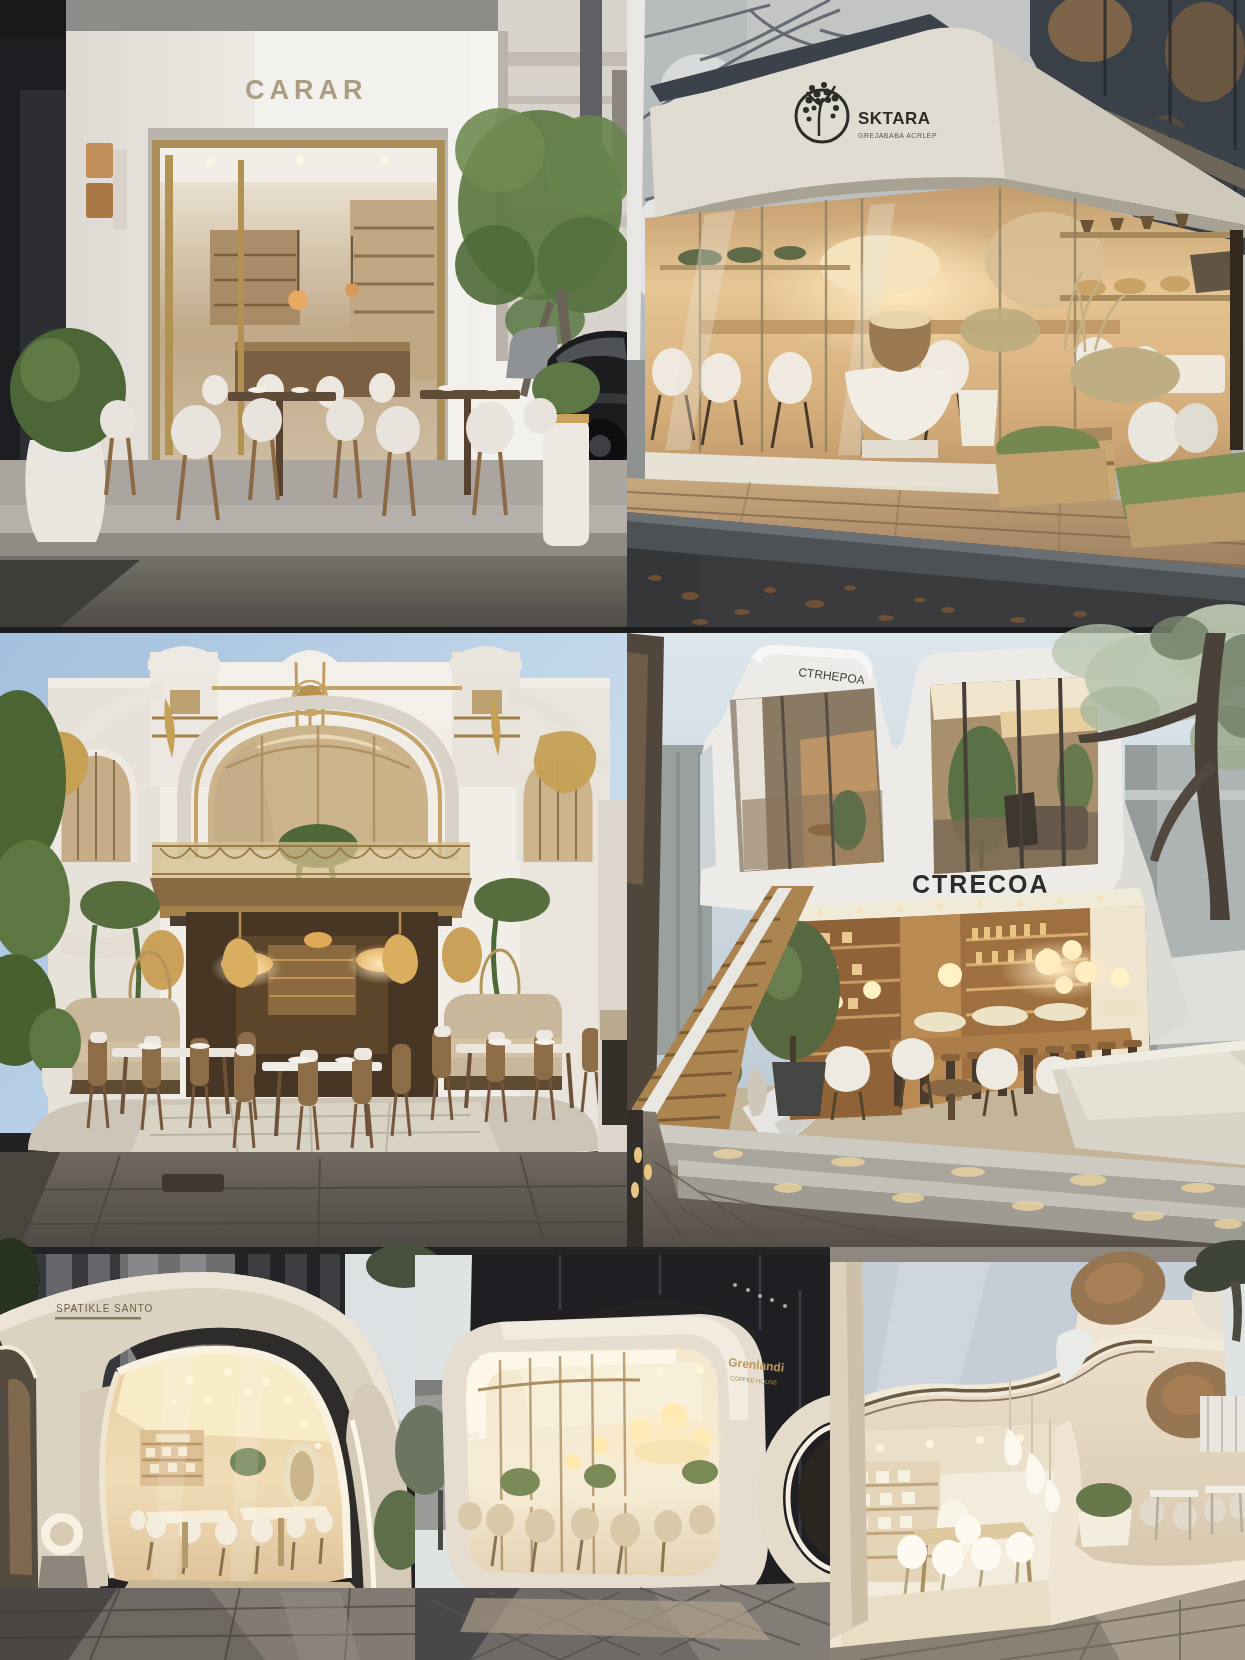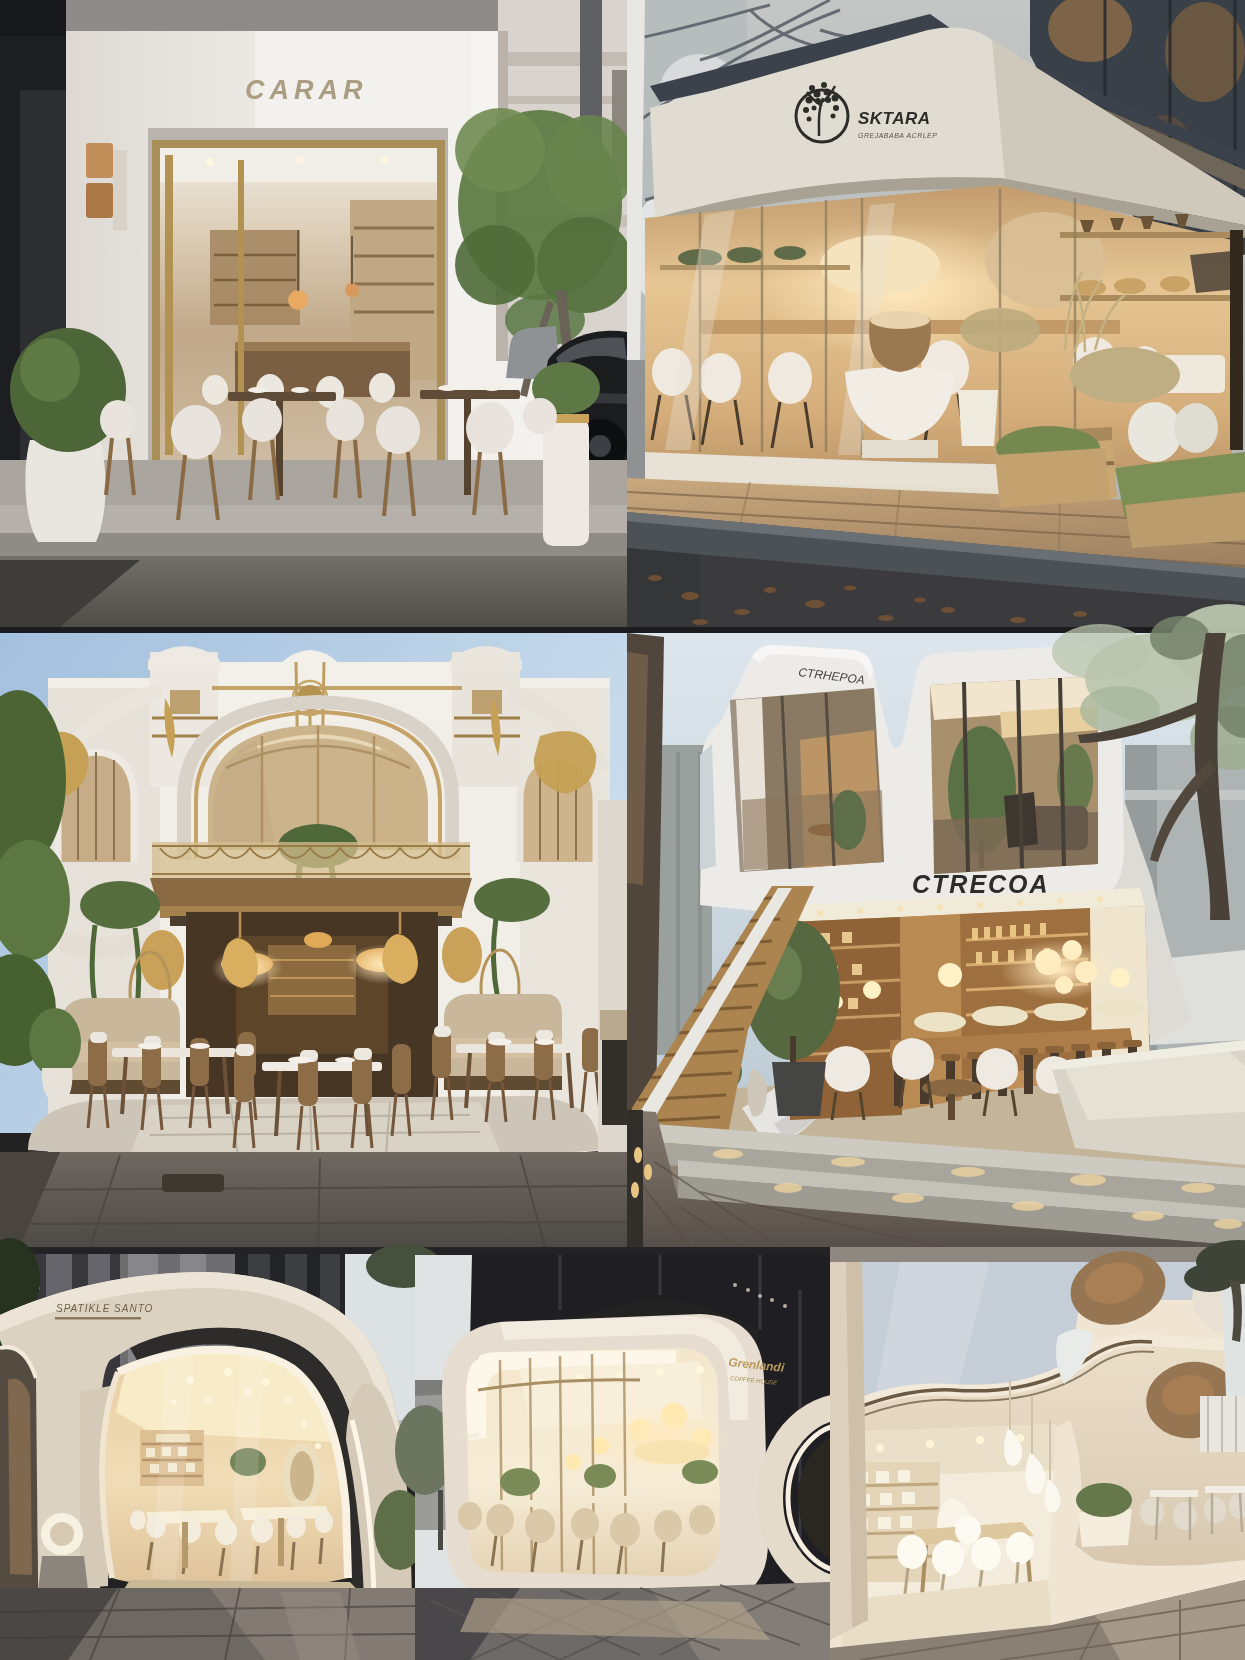--- a/index.html
+++ b/index.html
@@ -1,17 +1,17 @@
 <!DOCTYPE html>
 <html><head>
 <meta charset="utf-8">
 <style>
   html,body{margin:0;padding:0;background:#111;}
   #canvas{position:relative;width:1245px;height:1660px;overflow:hidden;background:#222;
-    font-family:"Liberation Sans", sans-serif;font-style:italic;}
+    font-family:"Liberation Sans", sans-serif;}
   svg{display:block}
 </style>
 </head>
 <body>
 <div id="canvas">
 <svg width="1245" height="1660" viewBox="0 0 1245 1660">
 <defs>
 <linearGradient id="p1wall" x1="0" y1="0" x2="1" y2="0">
   <stop offset="0" stop-color="#ddd8d2"></stop>
           <stop offset="0.5" stop-color="#eeebe6"></stop>

